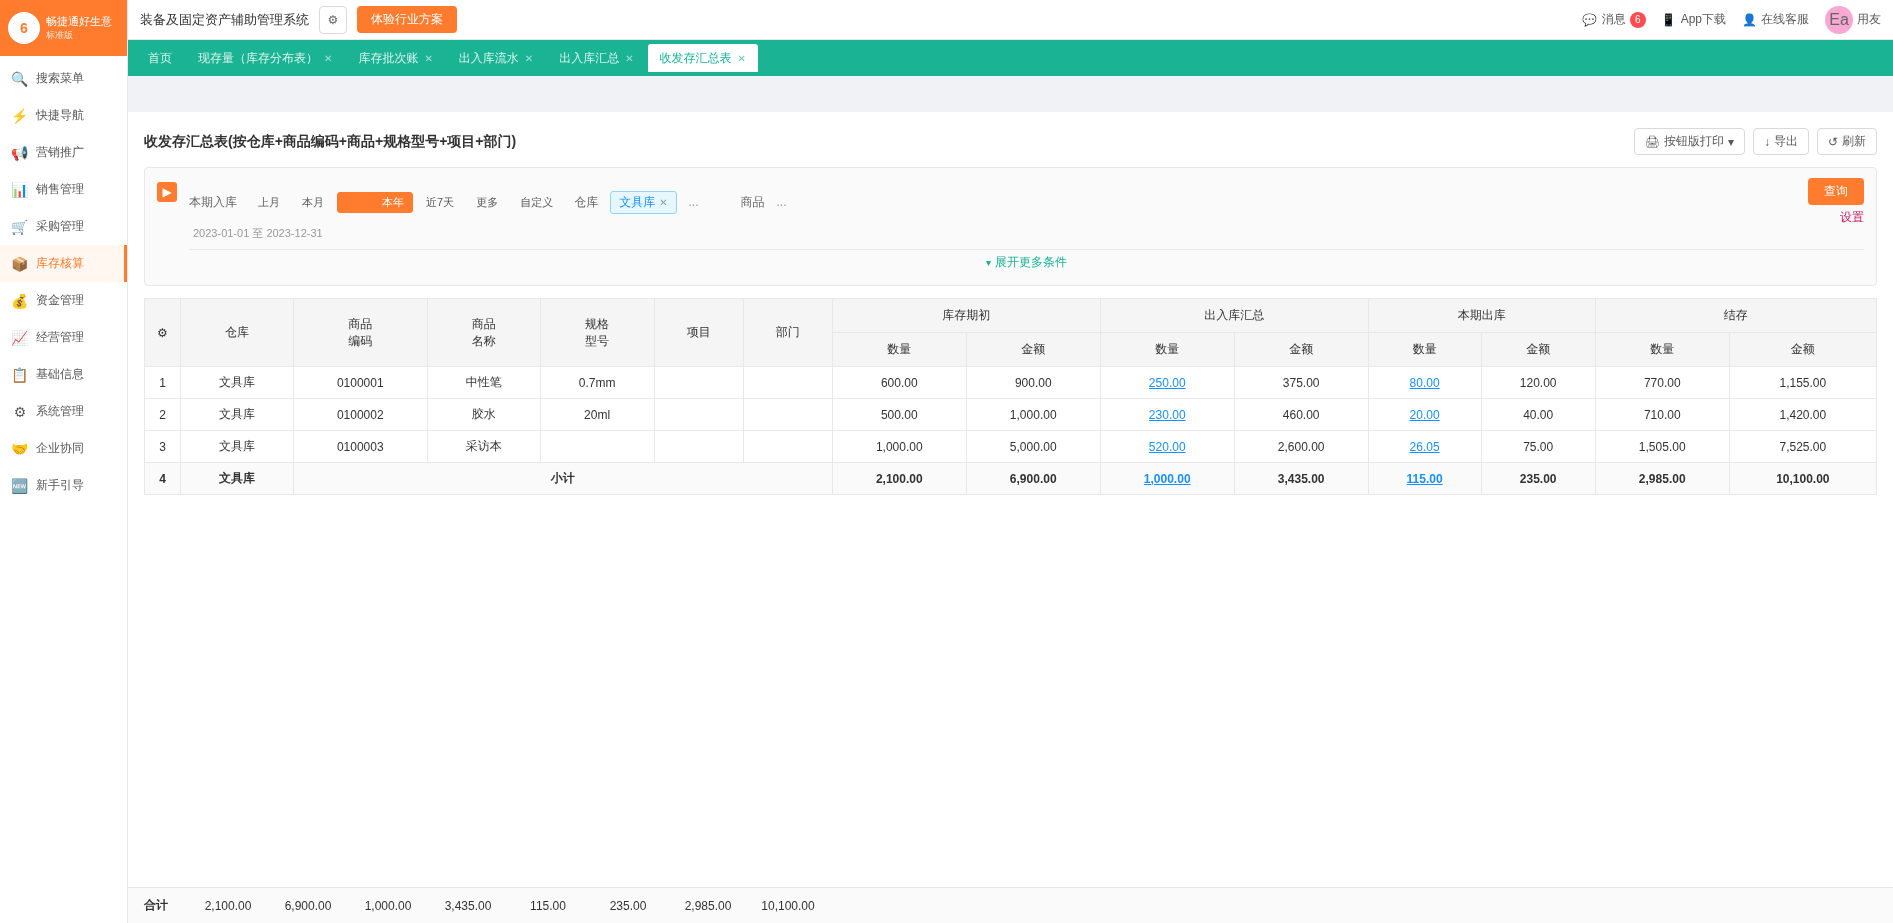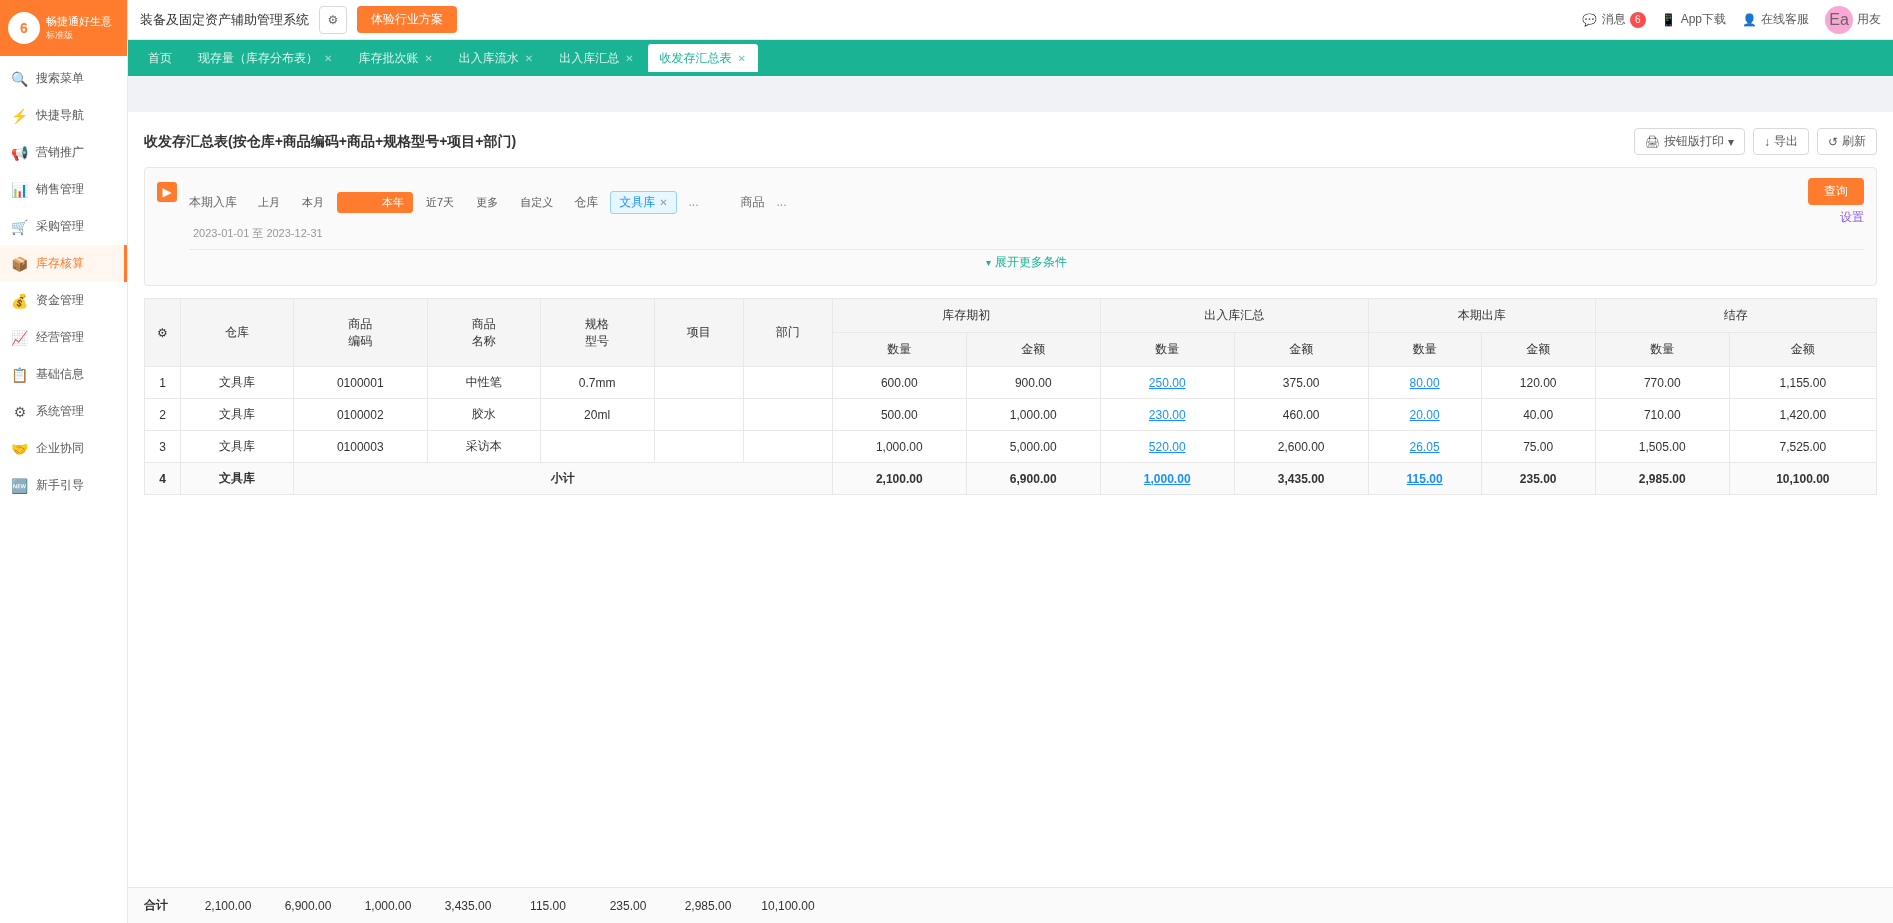--- a/index.html
+++ b/index.html
@@ -119,21 +119,21 @@
     .filter-more { color: #999; cursor: pointer; font-size: 12px; }
     .expand-btn {
       display: flex; align-items: center; gap: 4px; color: #1ab394;
       cursor: pointer; font-size: 12px; padding: 4px 8px; border-top: 1px solid #e8e8e8;
       margin-top: 8px; width: 100%; justify-content: center;
     }
     .query-btn {
       background: #ff7b2e; color: #fff; border: none; padding: 5px 16px;
       border-radius: 4px; cursor: pointer; font-size: 12px; white-space: nowrap;
     }
-    .settings-link { color: #8b5cf6; cursor: pointer; font-size: 12px; margin-left: 4px; }
+    .settings-link { color: #be185d; cursor: pointer; font-size: 12px; margin-left: 4px; }
 
     
     .data-table { width: 100%; border-collapse: collapse; font-size: 12px; }
     .data-table th {
       background: #f5f5f5; border: 1px solid #e8e8e8; padding: 8px 10px;
       text-align: center; font-weight: normal; color: #333; white-space: nowrap;
     }
     .data-table td {
       border: 1px solid #e8e8e8; padding: 7px 10px;
       text-align: center; color: #333;

